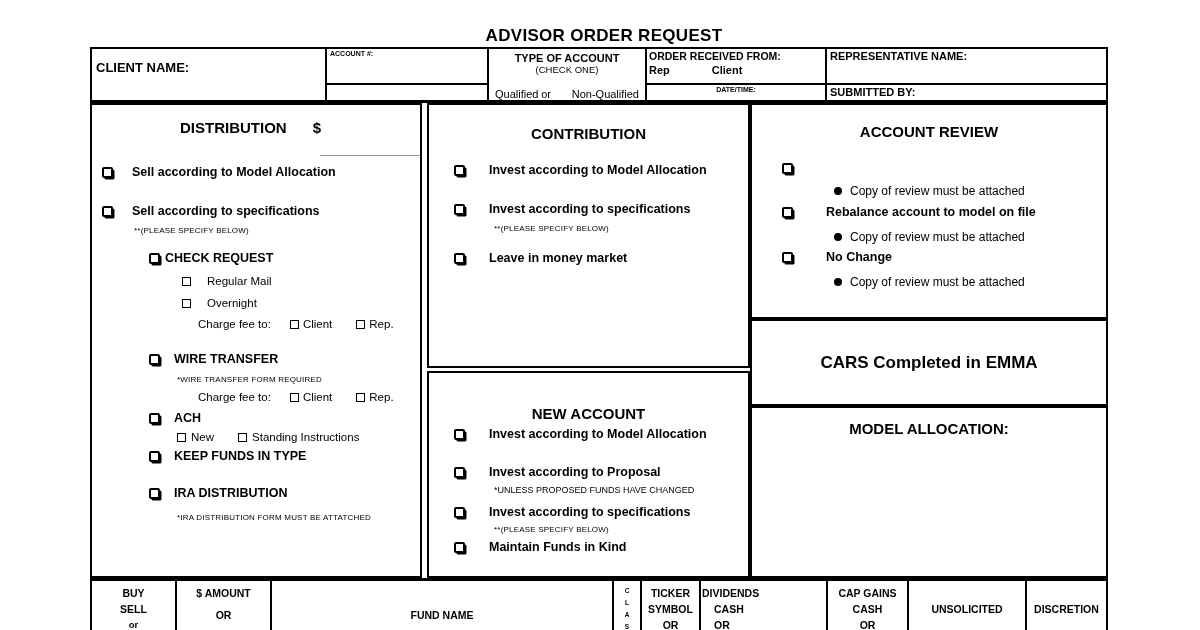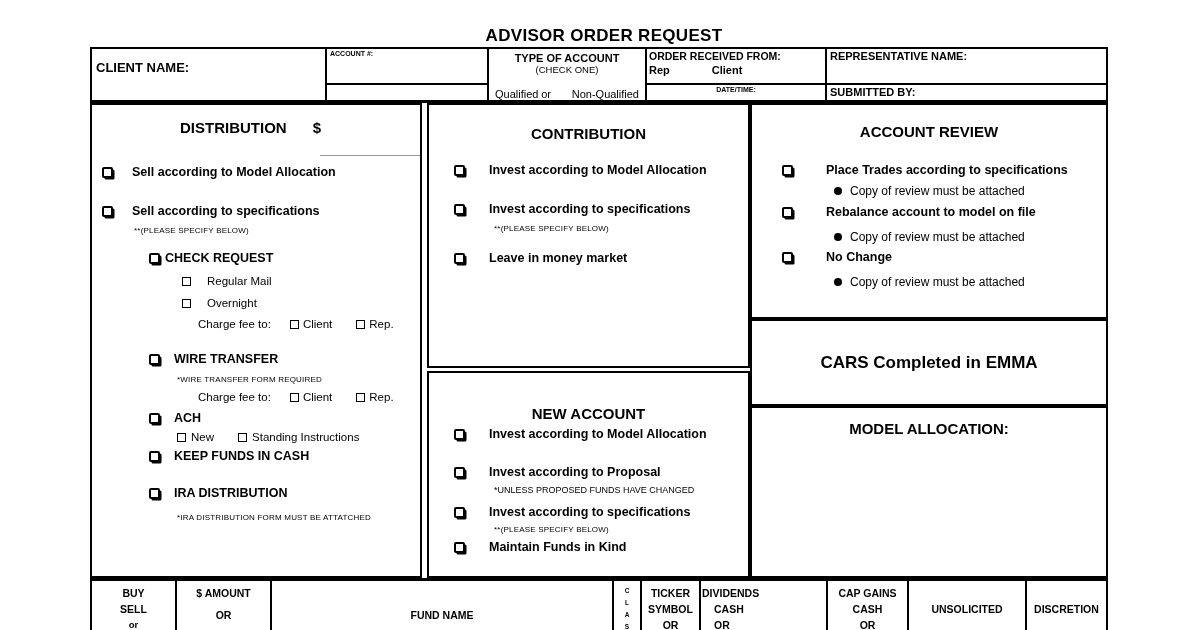--- a/index.html
+++ b/index.html
@@ -135,21 +135,21 @@
   </div>
   <div class="row" style="top:326px; left:85px">
     <span class="cbs"></span>
     <span class="sub" style="margin-left:5px">New</span>
     <span class="cbs" style="margin-left:24px"></span>
     <span class="sub" style="margin-left:5px">Standing Instructions</span>
   </div>
 
   <div class="row" style="top:344px; left:57px">
     <span class="cb"></span>
-    <span class="item" style="margin-left:14px">KEEP FUNDS IN CASH</span>
+    <span class="item" style="margin-left:14px">KEEP FUNDS IN TYPE</span>
   </div>
 
   <div class="row" style="top:381px; left:57px">
     <span class="cb"></span>
     <span class="item" style="margin-left:14px">IRA DISTRIBUTION</span>
   </div>
   <div class="row note" style="top:408px; left:85px">*IRA DISTRIBUTION FORM MUST BE ATTATCHED</div>
 </div>
 
 <div class="box" style="left:427px; top:103px; width:323px; height:265px">
@@ -189,21 +189,20 @@
     <span class="cb"></span>
     <span class="item" style="margin-left:24px">Maintain Funds in Kind</span>
   </div>
 </div>
 
 <div class="box" style="left:750px; top:103px; width:358px; height:216px">
   <div class="sectitle" style="margin-top:18px">ACCOUNT REVIEW</div>
 
   <div class="row" style="top:58px; left:30px">
     <span class="cb"></span>
-    <span class="item" style="margin-left:33px">Place Trades according to specifications</span>
   </div>
   <div class="row" style="top:79px; left:82px">
     <span class="bullet"></span>
     <span style="margin-left:8px; font-size:12px">Copy of review must be attached</span>
   </div>
 
   <div class="row" style="top:100px; left:30px">
     <span class="cb"></span>
     <span class="item" style="margin-left:33px">Rebalance account to model on file</span>
   </div>

